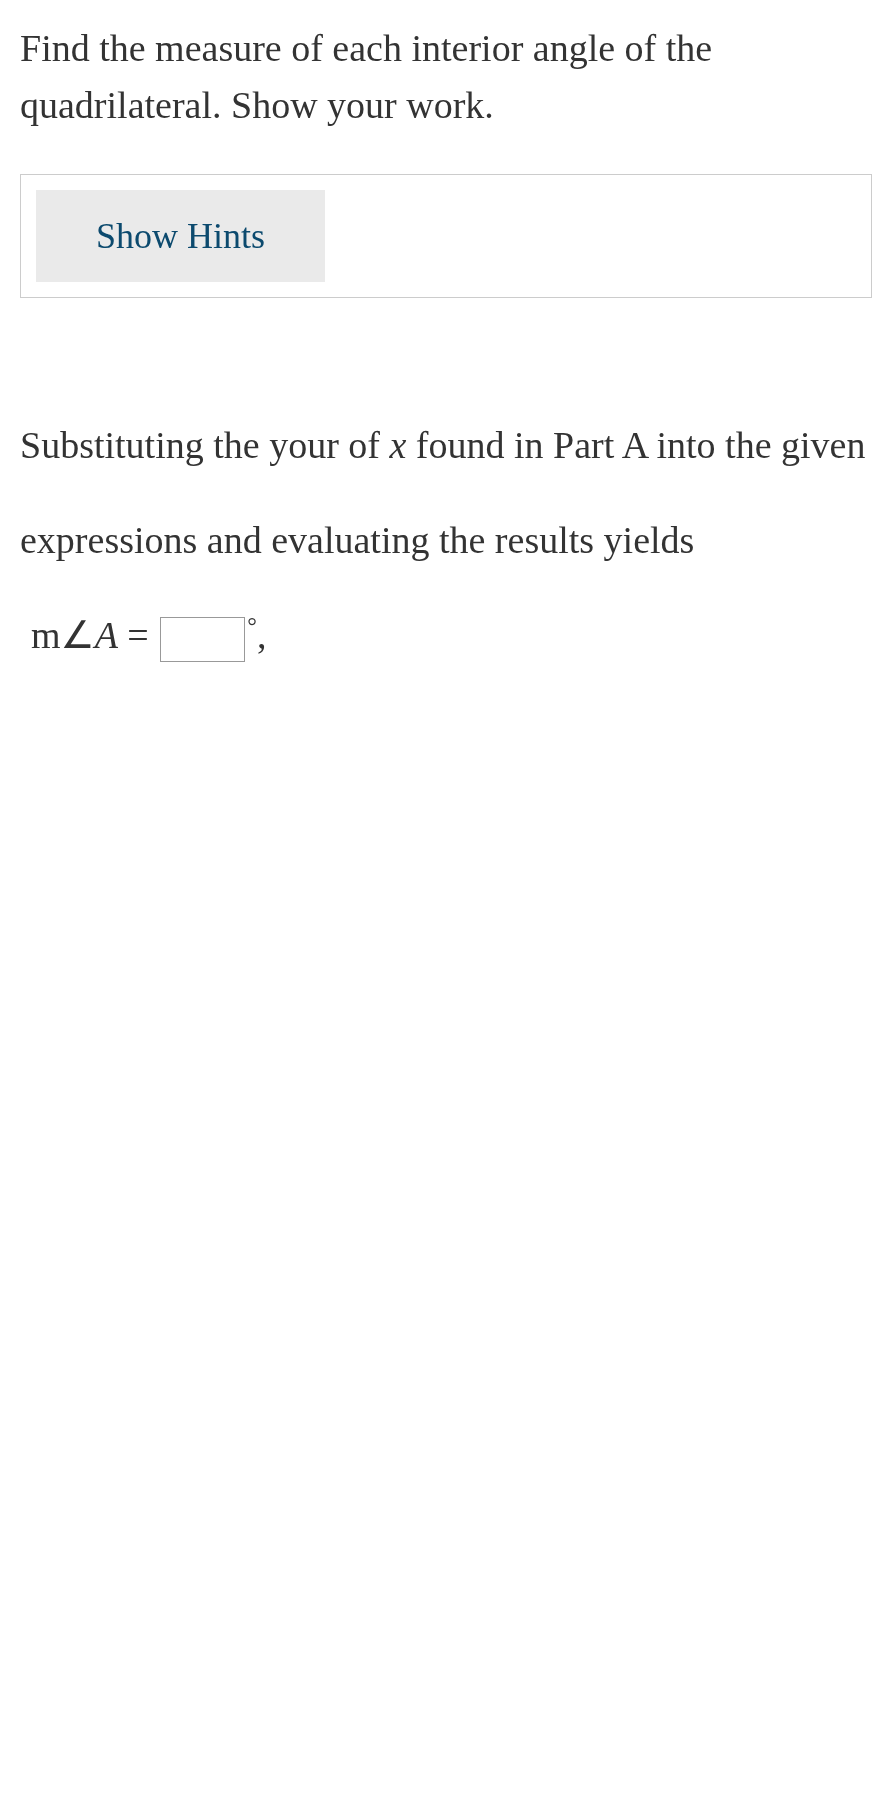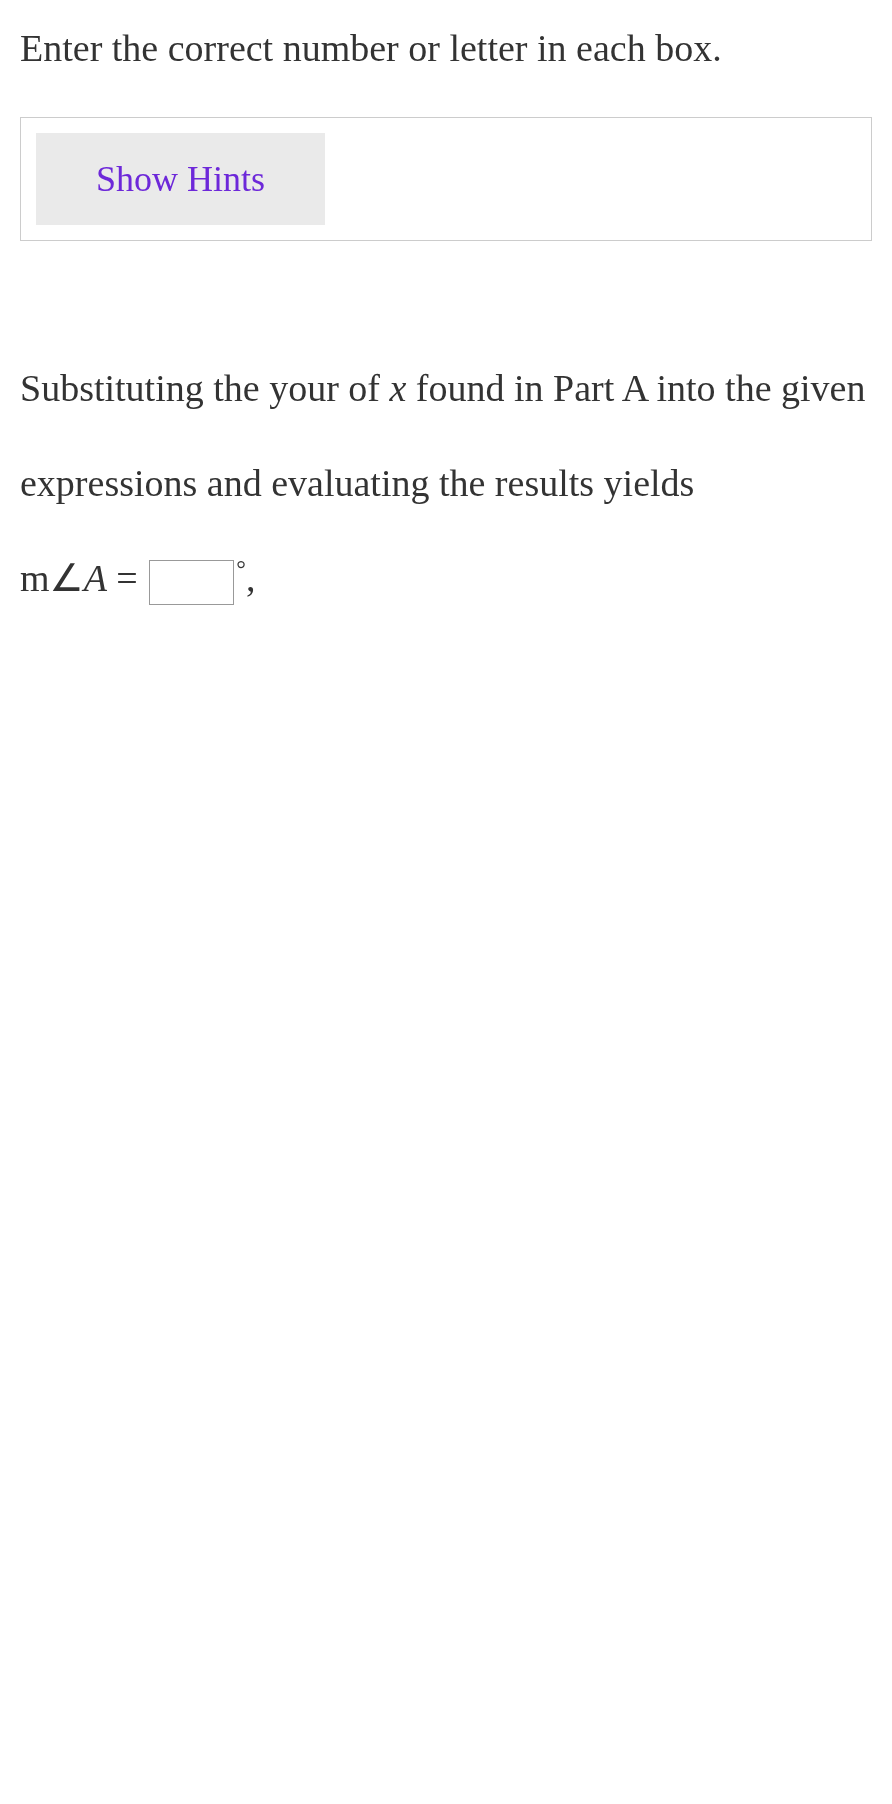--- a/index.html
+++ b/index.html
@@ -26,57 +26,58 @@
       border: 1px solid #ccc;
       padding: 15px;
       margin-bottom: 100px;
     }
     .hints-button {
       background: #eaeaea;
       border: none;
       padding: 25px 60px;
       font-family: Georgia, 'Times New Roman', serif;
       font-size: 36px;
-      color: #6d28d9;
+      color: #0c4a6e;
       cursor: pointer;
     }
     .math-content {
       line-height: 2.5;
       font-size: 38px;
     }
     .math-content .row {
       margin-bottom: 50px;
     }
     .math-var {
       font-style: italic;
       font-family: 'Times New Roman', serif;
     }
     .angle-expr {
       white-space: nowrap;
+      margin-left: 11px;
     }
     .input-box {
       width: 85px;
       height: 45px;
       border: 1px solid #999;
       font-size: 30px;
       text-align: center;
       vertical-align: middle;
       font-family: Georgia, serif;
       margin: 0 2px;
     }
     .degree {
       font-size: 24px;
       vertical-align: super;
     }
   </style>
 </head>
 <body>
 
 <div class="instructions">
-  <p>Enter the correct number or letter in each box.</p>
+  <p>Find the measure of each interior angle of the quadrilateral. Show your work.</p>
 </div>
 
 <div class="hints-box">
   <button class="hints-button">Show Hints</button>
 </div>
 
 <div class="math-content">
   <div class="row">
     <span>Substituting the your of </span><span class="math-var">x</span><span> found in Part A into the given expressions and evaluating the results yields </span><span class="angle-expr"><span>m</span><span>∠</span><span class="math-var">A</span><span> = </span><input type="text" class="input-box" style=""><span class="degree">°</span></span><span>, </span>
   </div>

